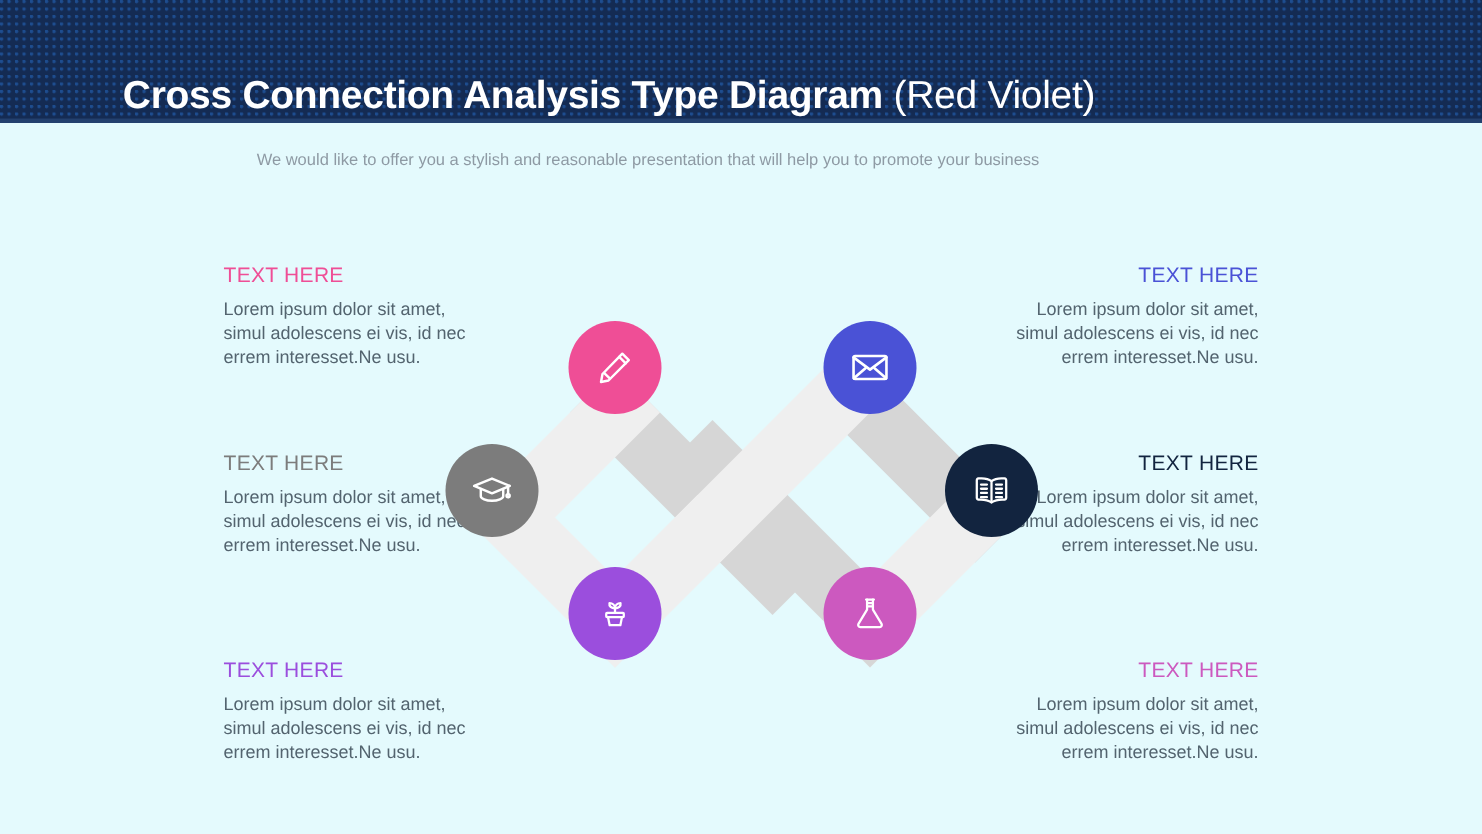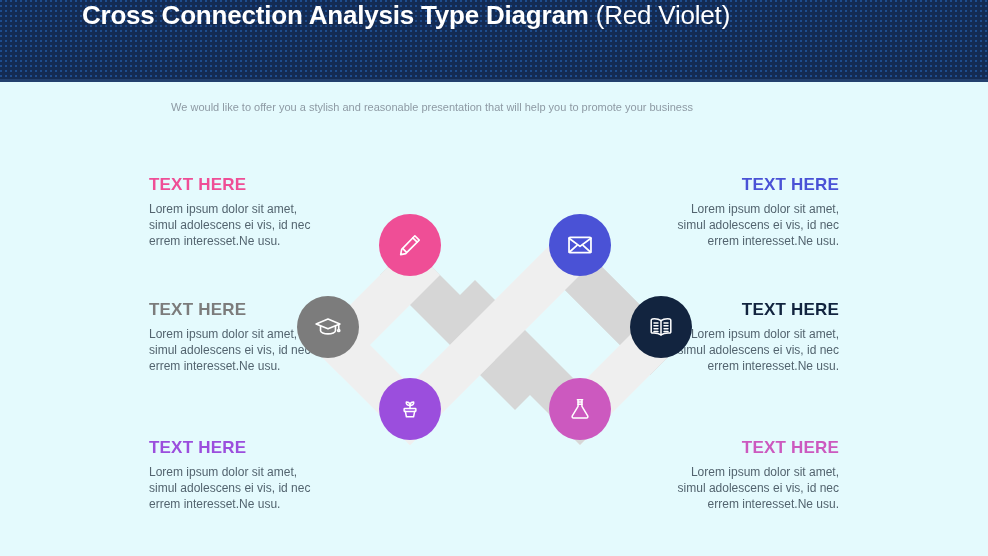--- a/index.html
+++ b/index.html
@@ -36,21 +36,21 @@
     position: absolute;
     left: 0; top: 79px;
     width: 988px; height: 3px;
     background: #23406e;
   }
   #title-wrap {
     position: absolute;
     left: 0; top: 0;
     width: 812px; height: 79px;
     display: flex;
-    align-items: flex-start;
+    align-items: flex-end;
     justify-content: center;
   }
   #title {
     font-size: 26px;
     letter-spacing: -0.2px;
     color: #ffffff;
     white-space: nowrap;
   }
   #title .t-main { font-weight: bold; }
   #title .t-sub  { font-weight: normal; }
@@ -66,22 +66,22 @@
   }
 
   
   .tblock {
     position: absolute;
     width: 200px;
   }
   .tblock.left  { left: 149px; text-align: left; }
   .tblock.right { left: 639px; width: 200px; text-align: right; }
   .t-head {
-    font-size: 17px;
-    font-weight: bold;
+    font-size: 14px;
+    font-weight: normal;
     letter-spacing: 0.2px;
     margin: 0 0 9px 0;
     line-height: 1;
   }
   .t-body {
     font-size: 12px;
     line-height: 1.33;
     color: #53646f;
     white-space: pre-line;
   }

